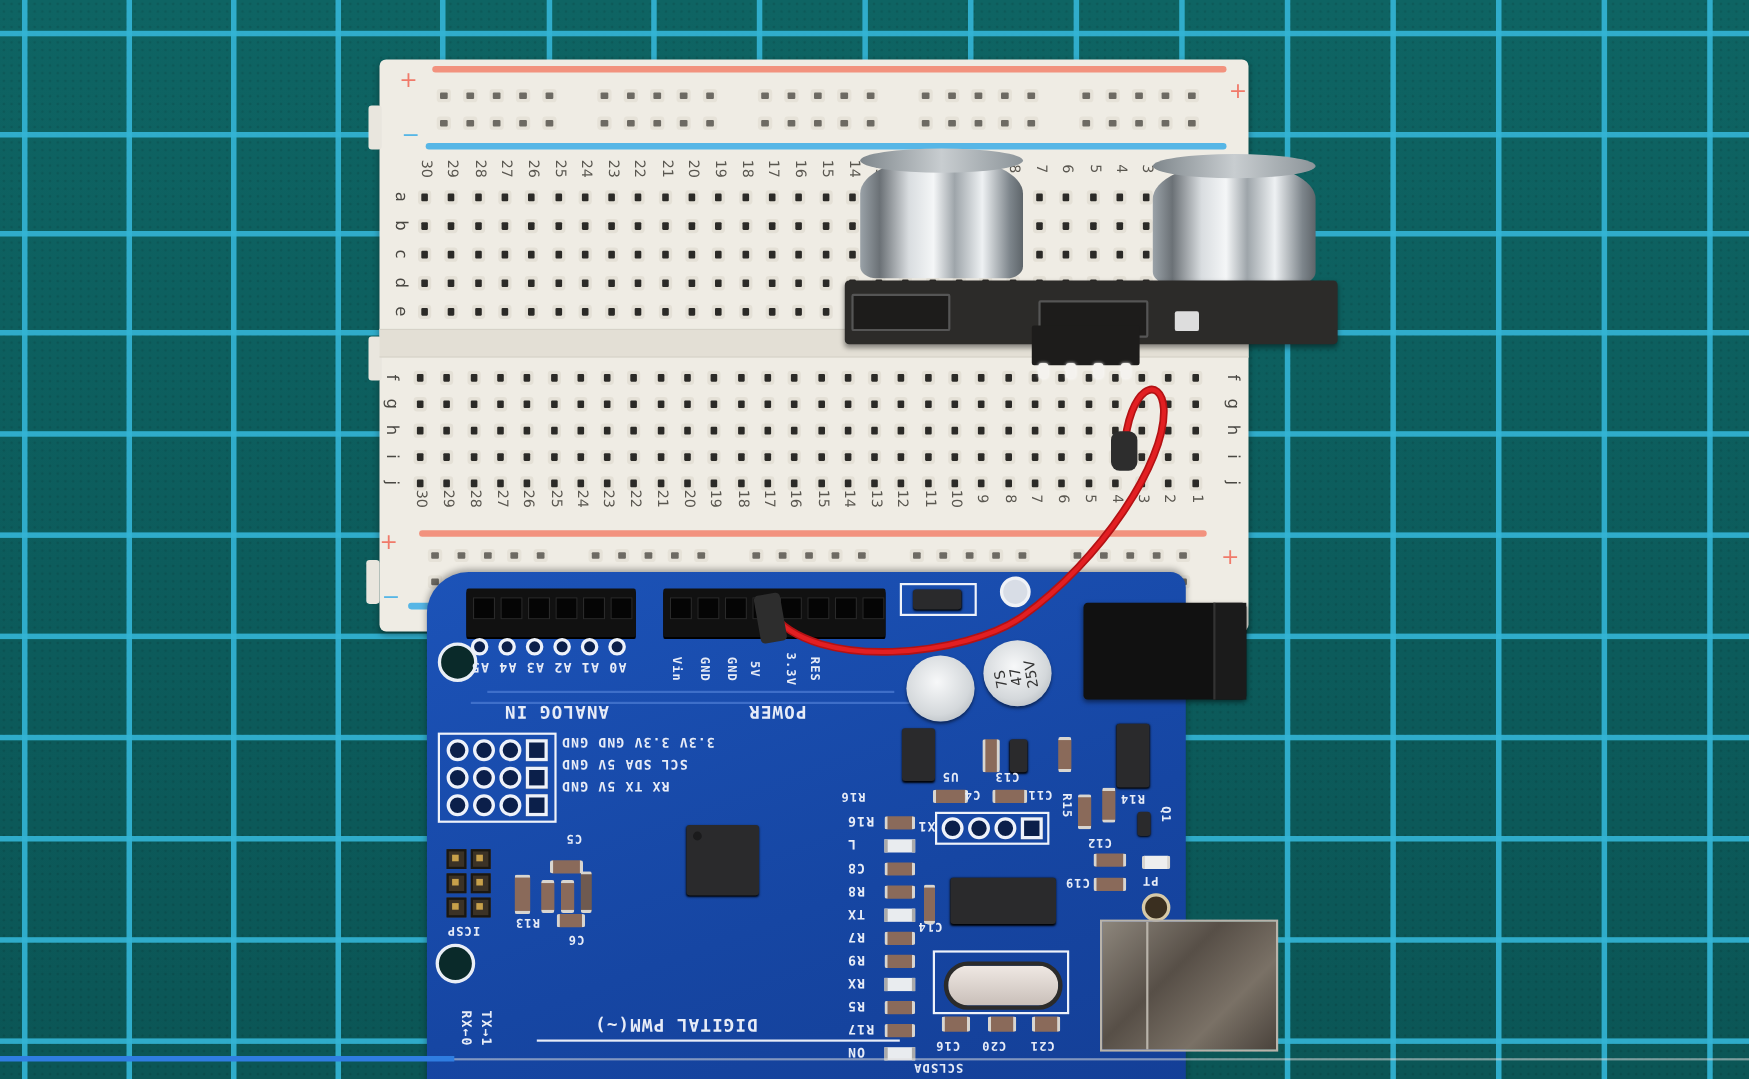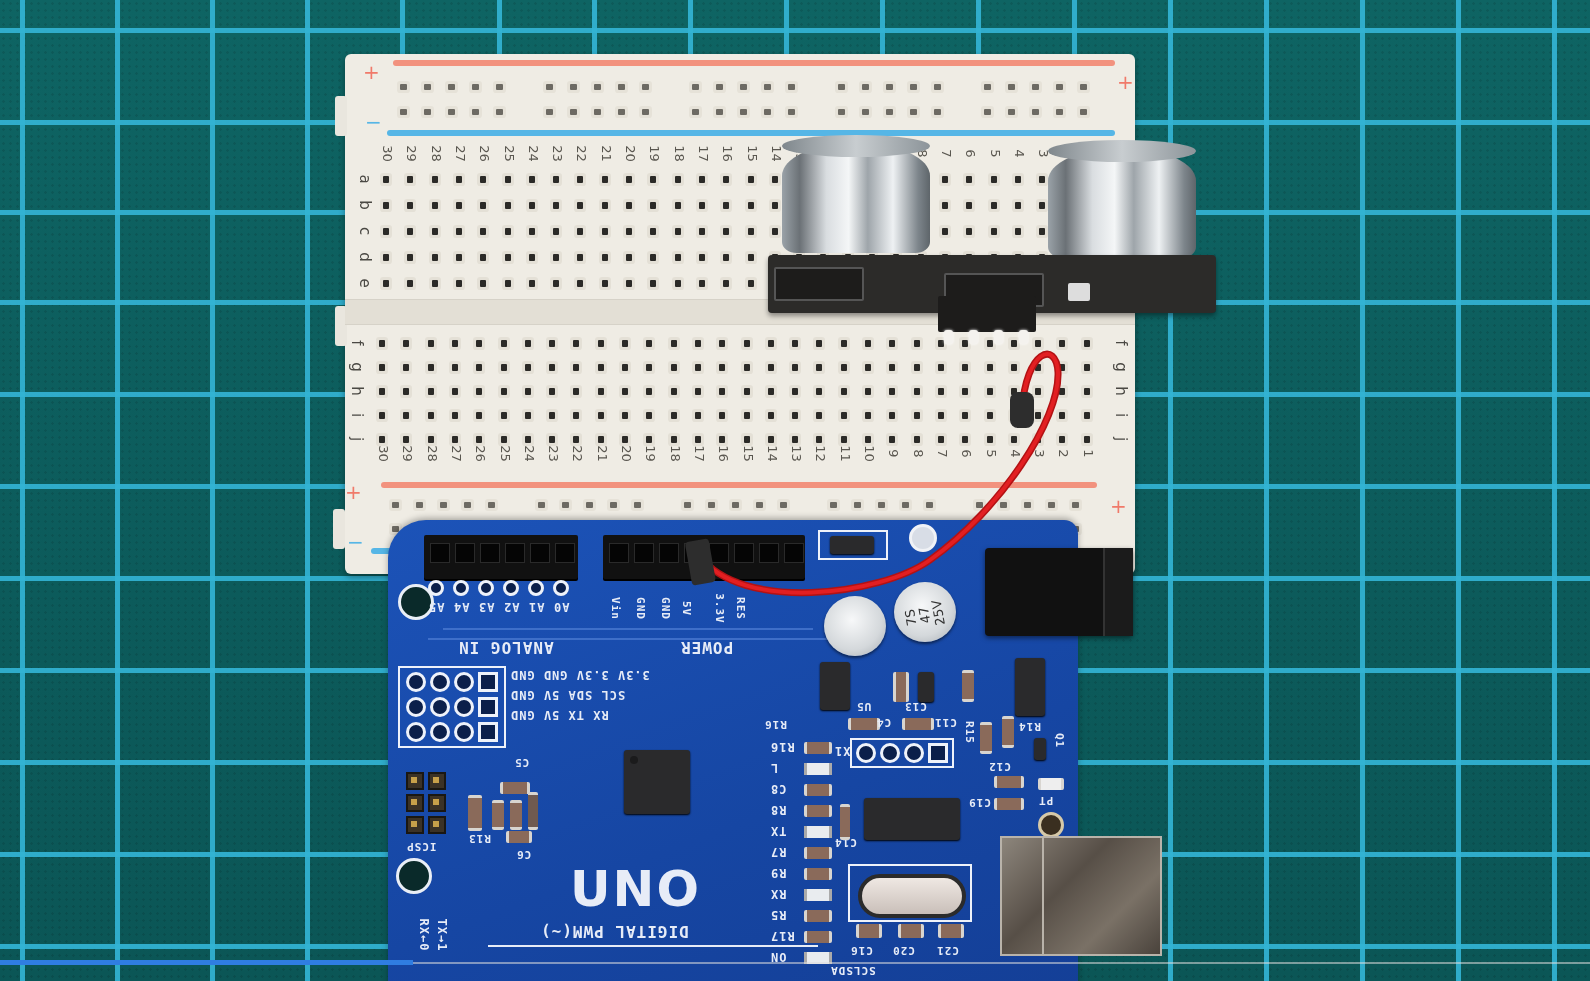--- a/index.html
+++ b/index.html
@@ -722,21 +722,20 @@
     <div class="smd v" style="left:140px;top:272px;width:10px;height:32px;background:#6f5a50;"></div>
     <div class="smd" style="left:118px;top:311px;width:20px;height:12px;"></div>
     <div class="silk" style="left:80px;top:312px;font-size:11px;">R13</div>
     <div class="silk" style="left:128px;top:328px;font-size:11px;">C6</div>
     <div class="silk" style="left:126px;top:236px;font-size:11px;">C5</div>
 
     <div class="ic-chip" style="left:236px;top:230px;width:66px;height:64px;">
       <div style="position:absolute;left:6px;top:6px;width:8px;height:8px;border-radius:50%;background:#1b1b1c;"></div>
     </div>
 
-    <div class="silk" style="left:182px;top:340px;font-size:50px;font-family:'DejaVu Sans',sans-serif;font-weight:bold;transform:none;letter-spacing:2px;">UNO</div>
     <div class="silk" style="left:152px;top:402px;font-size:16px;">DIGITAL PWM(~)</div>
     <div class="trace" style="left:100px;top:425px;width:330px;background:#e7ecf7;opacity:1;"></div>
     <div class="silk" style="left:38px;top:408px;font-size:12px;transform:rotate(90deg);">TX→1</div>
     <div class="silk" style="left:20px;top:408px;font-size:12px;transform:rotate(90deg);">RX←0</div>
 
     <div class="cap" style="left:436px;top:76px;width:62px;height:60px;"></div>
     <div class="cap" style="left:506px;top:62px;width:62px;height:60px;">
       <div class="cap-text">
         <div>7S</div>
         <div>47</div>

